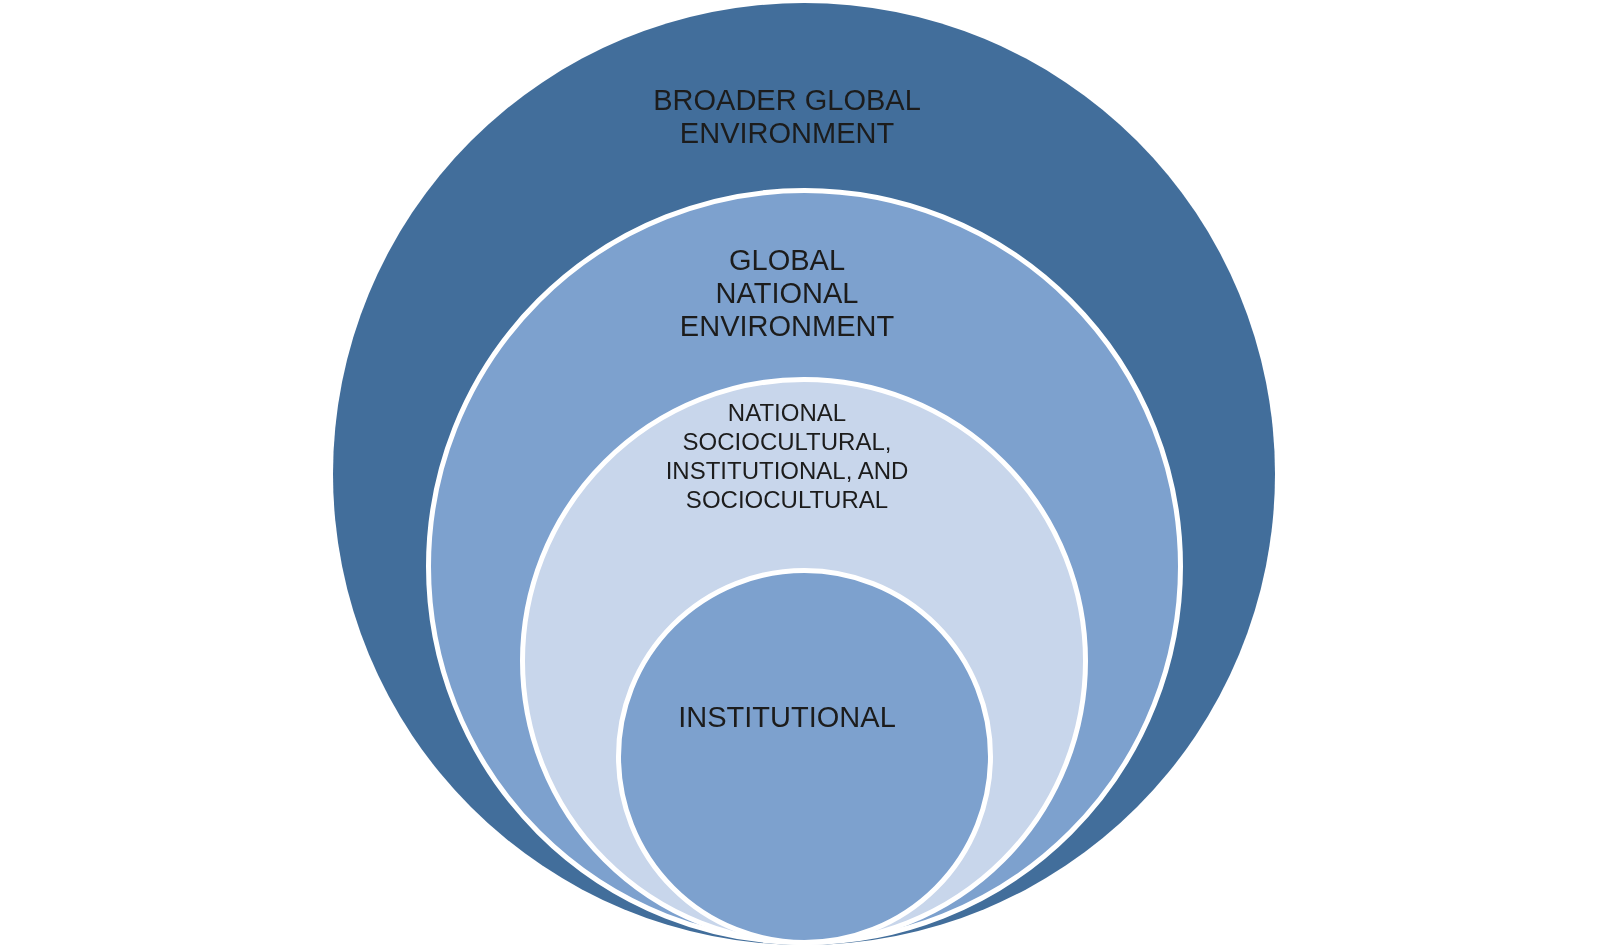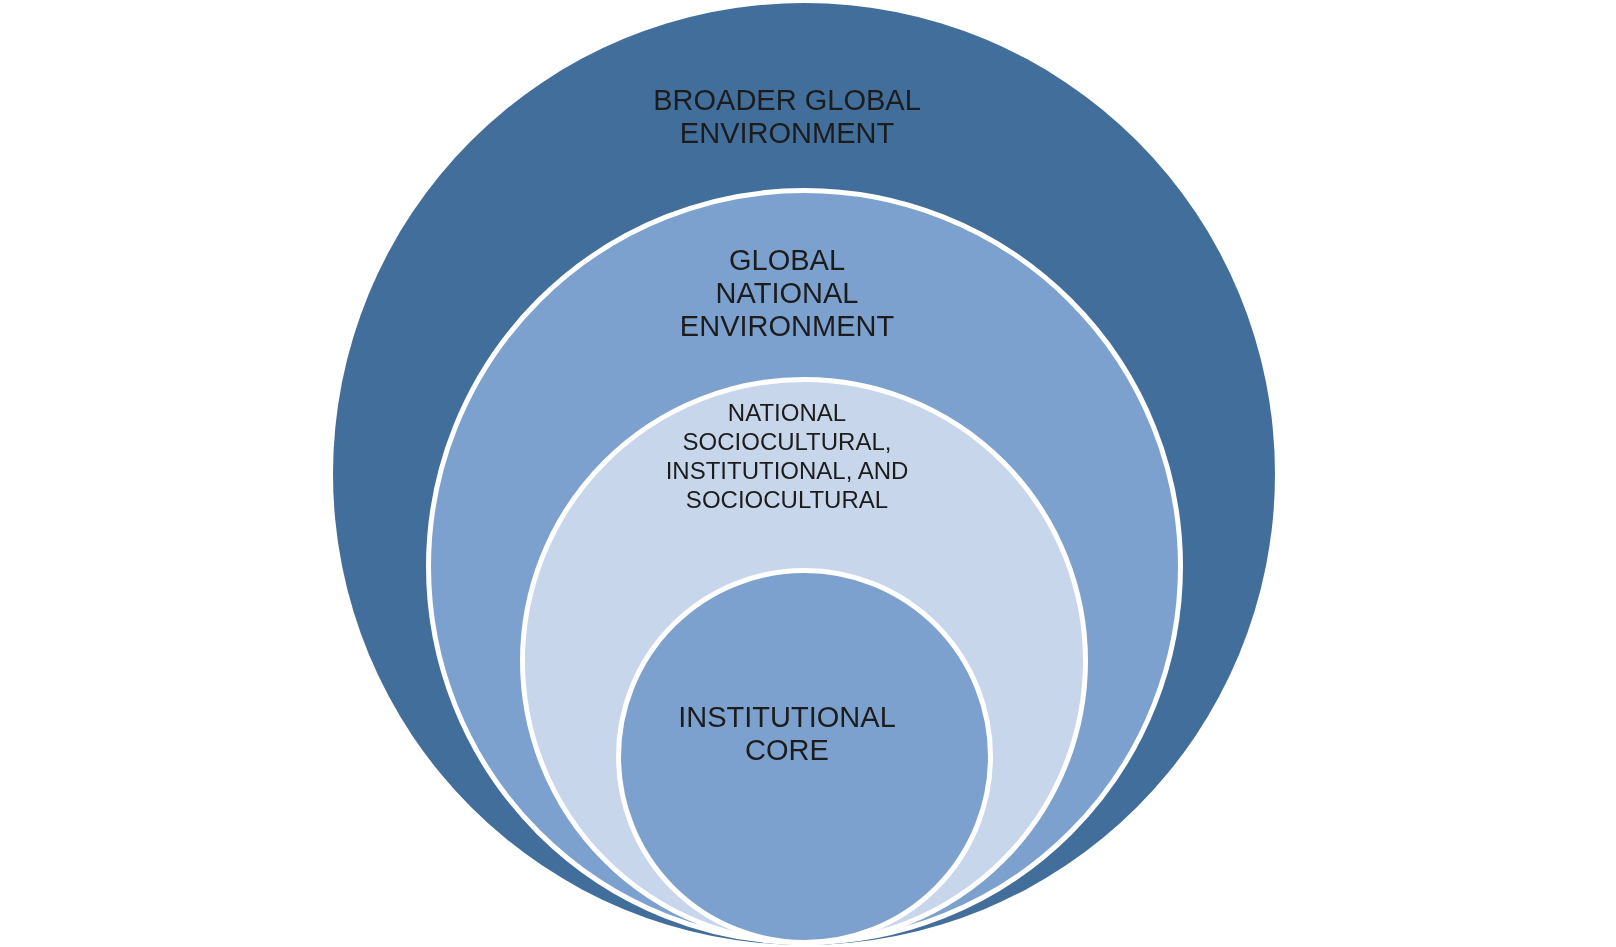--- a/index.html
+++ b/index.html
@@ -66,16 +66,15 @@
 
   <div class="label l3">
     <span class="line">NATIONAL</span>
     <span class="line">SOCIOCULTURAL,</span>
     <span class="line">INSTITUTIONAL, AND</span>
     <span class="line">SOCIOCULTURAL</span>
   </div>
 
   <div class="label l4">
     <span class="line">INSTITUTIONAL</span>
-    <span class="line">CORE</span>
   </div>
 
 </div>
 
 </body></html>

